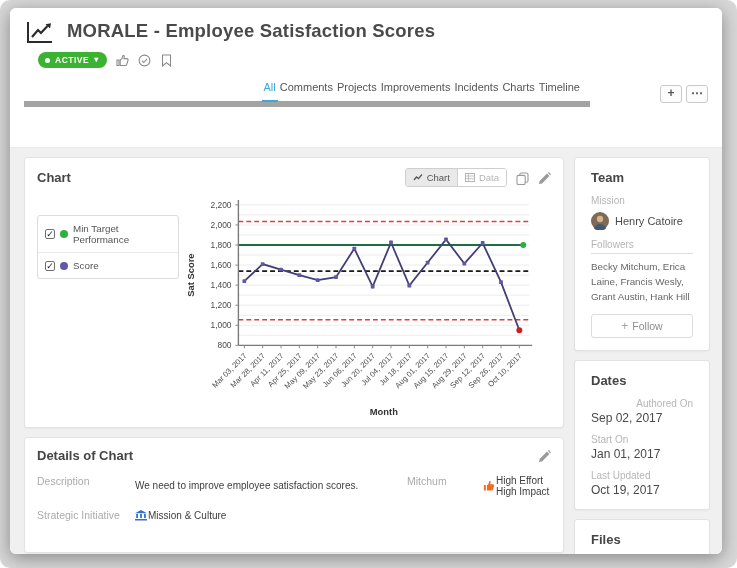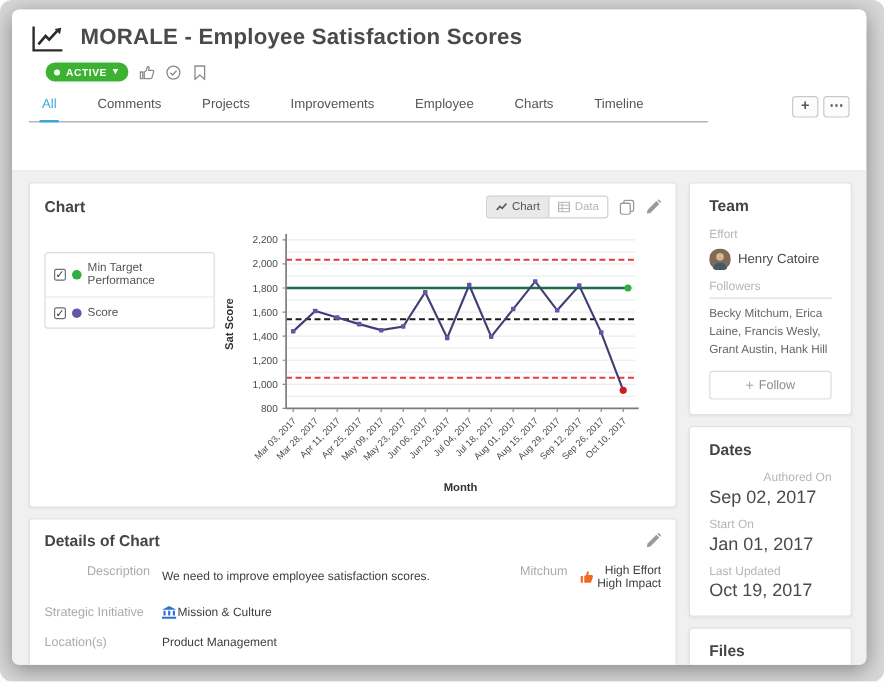--- a/index.html
+++ b/index.html
@@ -18,21 +18,21 @@
   .status-badge { display: inline-flex; align-items: center; gap: 5px; background: #3cb232; color: #fff;
                   font-size: 8.5px; font-weight: bold; letter-spacing: .5px; padding: 3px 8px 3px 7px;
                   border-radius: 9px; cursor: pointer; }
   .status-badge .dot { width: 5px; height: 5px; border-radius: 50%; background: #fff; }
   .status-badge .caret { font-size: 8px; line-height: 6px; }
   .hicon { width: 13px; height: 13px; color: #8a8a8a; cursor: pointer; display: inline-flex; }
   .hicon svg { width: 100%; height: 100%; }
 
   
   .tabbar { display: flex; align-items: flex-end; padding: 0 14px; margin-top: 8px; }
-  .tabs { display: flex; gap: 30px; border-bottom: 1px solid #a3a3a3; width: 566px; padding: 0 8px 0 9px; }
+  .tabs { display: flex; border-bottom: 6px solid #a3a3a3; width: 566px; padding: 0 8px 0 9px; justify-content: flex-end; }
   .tab { font-size: 11px; color: #555; padding: 5px 2px 7px; cursor: pointer; white-space: nowrap; }
   .tab.active { color: #3aa9de; border-bottom: 2px solid #3aa9de; margin-bottom: -1px; }
   .page-actions { margin-left: auto; display: flex; gap: 4px; padding-bottom: 4px; }
   .sq-btn { width: 22px; height: 18px; border: 1px solid #c9c9c9; border-radius: 3px; background: #fcfcfc;
             color: #555; font-size: 12px; line-height: 15px; text-align: center; cursor: pointer; font-weight: bold; }
 
   
   .content { flex: 1; background: #f0f0f0; border-top: 1px solid #e9e9e9; padding: 9px 12px 0 14px;
              display: flex; gap: 10px; overflow: hidden; margin-top: 40px; }
   .left-col { flex: 1; min-width: 0; }
@@ -59,37 +59,37 @@
   .legend-row:last-child { border-bottom: none; }
   .cbx { width: 10px; height: 10px; border: 1px solid #6e6e6e; border-radius: 2px; background: #fff;
          font-size: 9px; line-height: 8px; text-align: center; color: #222; flex: none; }
   .ldot { width: 8px; height: 8px; border-radius: 50%; flex: none; }
   .chart-svg { flex: 1; min-width: 0; }
 
   
   .details-panel { padding: 10px 12px 30px; }
   .details-head { display: flex; align-items: center; justify-content: space-between; }
   .drow { display: grid; grid-template-columns: 88px 1fr; column-gap: 10px; margin-top: 12px; }
-  .drow.first { grid-template-columns: 88px 262px 66px 1fr; text-align: right; }
+  .drow.first { grid-template-columns: 88px 262px 66px 1fr; }
   .dlabel { font-size: 10.5px; color: #ababab; line-height: 1.3; }
   .dvalue { font-size: 10px; color: #3e3e3e; display: flex; align-items: center; gap: 1px; }
   .dvalue svg { flex: none; }
 
   
   .side-panel { padding: 10px 16px 12px; }
   .mini-label { font-size: 10px; color: #b5b5b5; margin-top: 9px; }
   .author-row { display: flex; align-items: center; gap: 6px; margin-top: 6px; font-size: 11px; color: #4a4a4a; }
   .divider { border-bottom: 1px solid #dedede; margin-top: 3px; }
   .followers-text { font-size: 9.8px; color: #666; line-height: 1.55; margin-top: 5px; }
   .ghost-btn { margin-top: 9px; width: 100%; height: 24px; background: #fff; border: 1px solid #dcdcdc;
                border-radius: 3px; color: #8c8c8c; font-size: 10.5px; cursor: pointer; font-family: inherit;
                display: flex; align-items: center; justify-content: center; gap: 4px; }
   .ghost-btn .plus { font-size: 12px; color: #a5a5a5; }
   .date-item { margin-top: 9px; }
-  .date-item .val { font-size: 15px; color: #4a4a4a; margin-top: 2px; }
+  .date-item .val { font-size: 12px; color: #4a4a4a; margin-top: 2px; }
   .item-row { display: flex; gap: 6px; margin-top: 9px; font-size: 10.5px; color: #555; }
   .item-row svg { flex: none; color: #9a9a9a; }
 </style>
 </head>
 <body>
 
 <div class="backdrop"></div>
 
 <div class="window">
 
@@ -129,21 +129,21 @@
       </span>
     </div>
   </div>
 
   <div class="tabbar">
     <div class="tabs">
         <div class="tab active">All</div>
         <div class="tab">Comments</div>
         <div class="tab">Projects</div>
         <div class="tab">Improvements</div>
-        <div class="tab">Employee</div>
+        <div class="tab">Incidents</div>
         <div class="tab">Charts</div>
         <div class="tab">Timeline</div>
       </div>
     <div class="page-actions">
       <div class="sq-btn">+</div>
       <div class="sq-btn">⋯</div>
     </div>
   </div>
 
   <div class="content">
@@ -310,33 +310,29 @@
         </div>
         <div class="drow">
           <div class="dlabel">Strategic Initiative</div>
           <div class="dvalue">
             <svg width="12" height="11" viewBox="0 0 12 11">
               <path fill="#2f6fd6" d="M6 0l6 3.2H0zM1.2 4h1.8v4H1.2zM5.1 4h1.8v4H5.1zM9 4h1.8v4H9zM0 9h12v1.6H0z"></path>
             </svg>
             <span>Mission &amp; Culture</span>
           </div>
         </div>
-        <div class="drow">
-          <div class="dlabel">Location(s)</div>
-          <div class="dvalue">Product Management</div>
-        </div>
       </div>
 
     </div>
 
     <div class="right-col">
 
       <div class="panel side-panel">
         <span class="panel-title">Team</span>
-        <div class="mini-label">Effort</div>
+        <div class="mini-label">Mission</div>
         <div class="author-row">
           <svg width="18" height="18" viewBox="0 0 18 18">
             <circle cx="9" cy="9" r="9" fill="#7d6a58"></circle>
             <circle cx="9" cy="7" r="3.2" fill="#d9b38c"></circle>
             <path d="M3 16.5c.8-3 3.2-4.5 6-4.5s5.2 1.5 6 4.5a9 9 0 01-12 0z" fill="#44586e"></path>
           </svg>
           <span>Henry Catoire</span>
         </div>
         <div class="mini-label">Followers</div>
         <div class="divider"></div>

